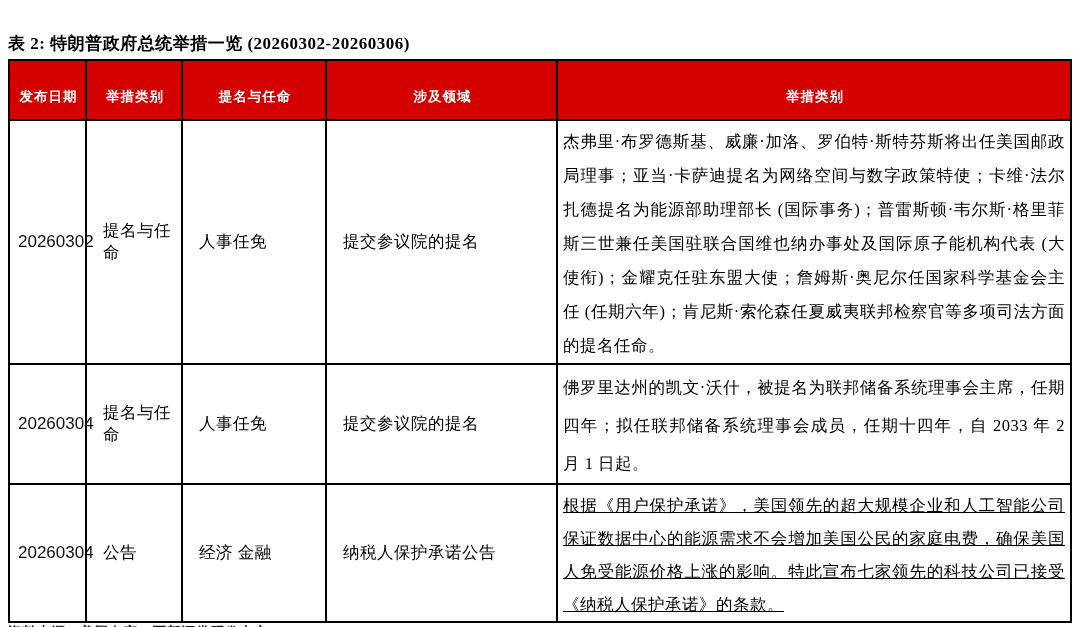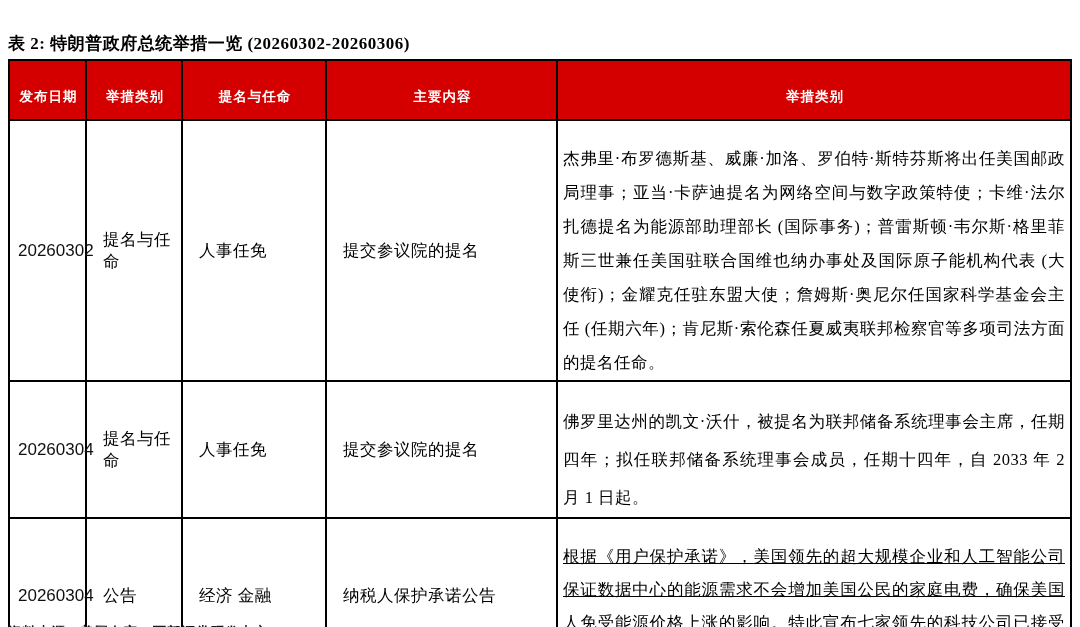--- a/index.html
+++ b/index.html
@@ -62,21 +62,21 @@
     color: #111111;
   }
   td.cat-cell, td.field-cell, td.theme-cell {
     font-size: 16.5px;
     padding-left: 16px;
     letter-spacing: 0.5px;
   }
   td.content-cell {
     font-size: 16.5px;
     vertical-align: top;
-    padding: 21px 5px 0 5px;
+    padding: 4px 5px 0 5px;
     text-align: justify;
     letter-spacing: 0.5px;
     line-height: 34px;
   }
   tbody tr.r1 { height: 237px; }
   tbody tr.r2 { height: 120px; }
   tbody tr.r3 { height: 137px; }
   tbody tr.r2 td.content-cell { line-height: 38px; }
   tbody tr.r3 td.content-cell { line-height: 33px; text-decoration: underline; }
   .source {
@@ -103,21 +103,21 @@
         <col class="c2">
         <col class="c3">
         <col class="c4">
         <col class="c5">
     </colgroup>
     <thead>
       <tr>
         <th>发布日期</th>
         <th>举措类别</th>
         <th>提名与任命</th>
-        <th>主要内容</th>
+        <th>涉及领域</th>
         <th>举措类别</th>
       </tr>
     </thead>
     <tbody>
       <tr class="r1">
         <td class="date-cell">20260302</td>
         <td class="cat-cell">提名与任命</td>
         <td class="field-cell">人事任免</td>
         <td class="theme-cell">提交参议院的提名</td>
         <td class="content-cell">杰弗里·布罗德斯基、威廉·加洛、罗伯特·斯特芬斯将出任美国邮政局理事；亚当·卡萨迪提名为网络空间与数字政策特使；卡维·法尔扎德提名为能源部助理部长 (国际事务)；普雷斯顿·韦尔斯·格里菲斯三世兼任美国驻联合国维也纳办事处及国际原子能机构代表 (大使衔)；金耀克任驻东盟大使；詹姆斯·奥尼尔任国家科学基金会主任 (任期六年)；肯尼斯·索伦森任夏威夷联邦检察官等多项司法方面的提名任命。</td>

